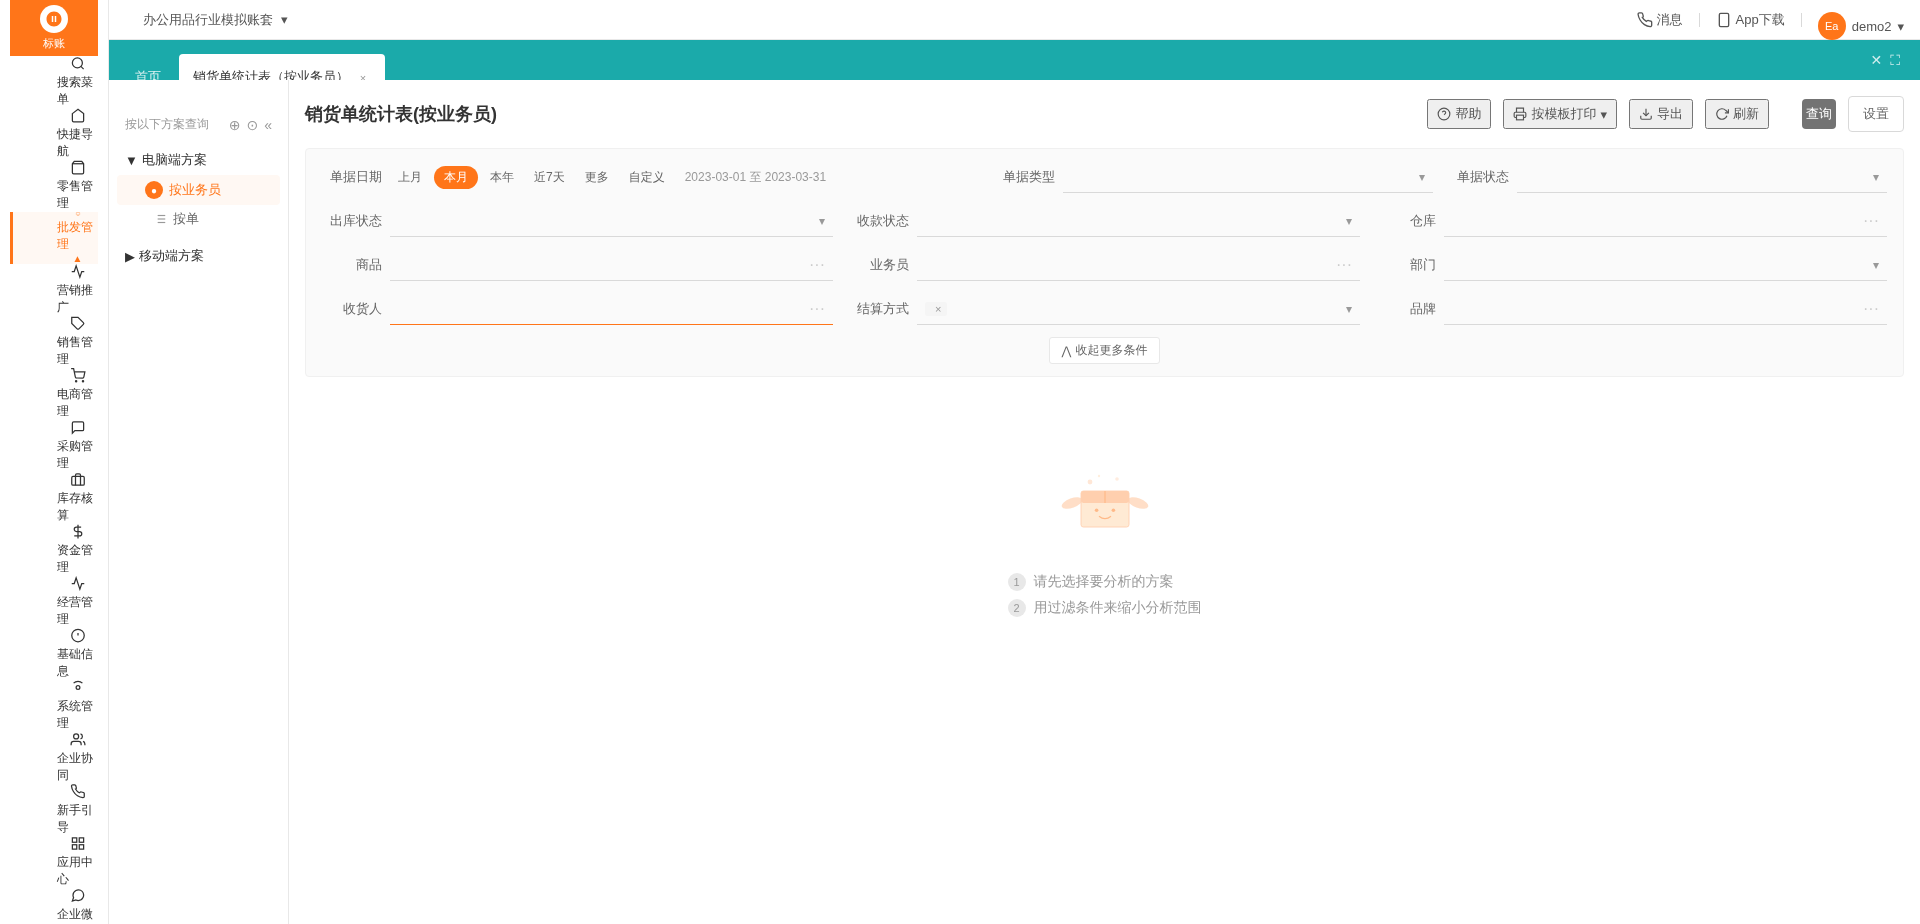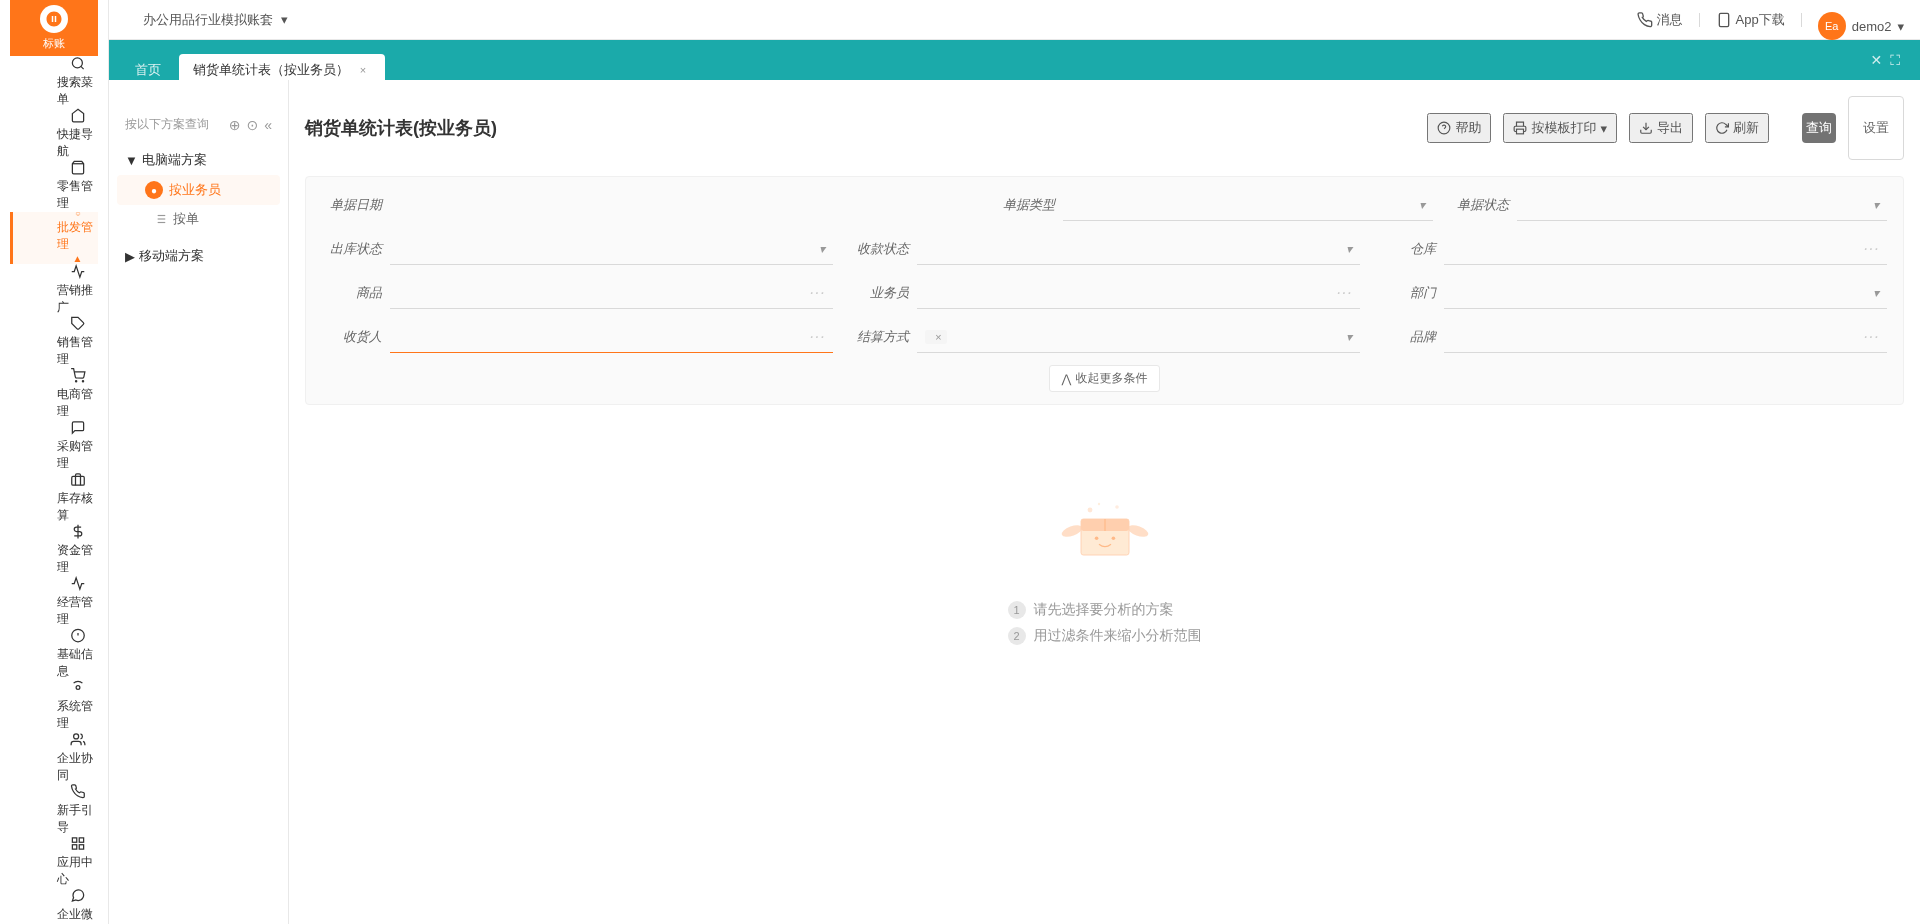--- a/index.html
+++ b/index.html
@@ -119,21 +119,21 @@
       align-items: center;
       padding: 0 12px;
       gap: 4px;
       flex-shrink: 0;
     }
     .tab-item {
       height: 32px;
       padding: 0 14px;
       border-radius: 4px 4px 0 0;
       display: flex;
-      align-items: center;
+      align-items: flex-end;
       gap: 6px;
       cursor: pointer;
       font-size: 13px;
       color: rgba(255,255,255,0.85);
       margin-top: 20px;
     }
     .tab-item.active {
       background: #fff;
       color: #333;
     }
@@ -284,21 +284,21 @@
       padding: 6px 4px;
       cursor: pointer;
       font-size: 13px;
       margin-left: 21px;
     }
     .action-btn-secondary {
       background: #fff;
       color: #666;
       border: 1px solid #d9d9d9;
       border-radius: 4px;
-      padding: 22px 14px;
+      padding: 8px 14px;
       cursor: pointer;
       font-size: 13px;
     }
 
     
     .filter-section {
       background: #fafafa;
       border: 1px solid #f0f0f0;
       border-radius: 4px;
       padding: 12px 16px;
@@ -308,21 +308,20 @@
       align-items: center;
       gap: 16px;
       margin-bottom: 12px;
     }
     .filter-row:last-child { margin-bottom: 0; }
     .filter-item {
       display: flex;
       align-items: center;
       flex: 1;
       gap: 8px;
-      font-style: italic;
     }
     .filter-label {
       color: #666;
       font-size: 13px;
       white-space: nowrap;
       min-width: 60px;
       text-align: right;
     }
     .filter-input-box {
       flex: 1;
@@ -710,20 +709,29 @@
             <span>设置</span>
           </button>
         </div>
       </div>
 
       <div class="filter-section">
 
         <div class="filter-row">
           <div class="filter-item" style="flex:1.5;">
             <span class="filter-label">单据日期</span>
+            <div class="date-filter">
+              <span class="date-btn">上月</span>
+              <span class="date-btn active">本月</span>
+              <span class="date-btn">本年</span>
+              <span class="date-btn">近7天</span>
+              <span class="date-btn">更多</span>
+              <span class="date-btn">自定义</span>
+              <span class="date-range">2023-03-01 至 2023-03-31</span>
+            </div>
           </div>
           <div class="filter-item">
             <span class="filter-label">单据类型</span>
             <div class="filter-input-box">
               <span></span>
               <span class="chevron">▾</span>
             </div>
           </div>
           <div class="filter-item">
             <span class="filter-label">单据状态</span>

